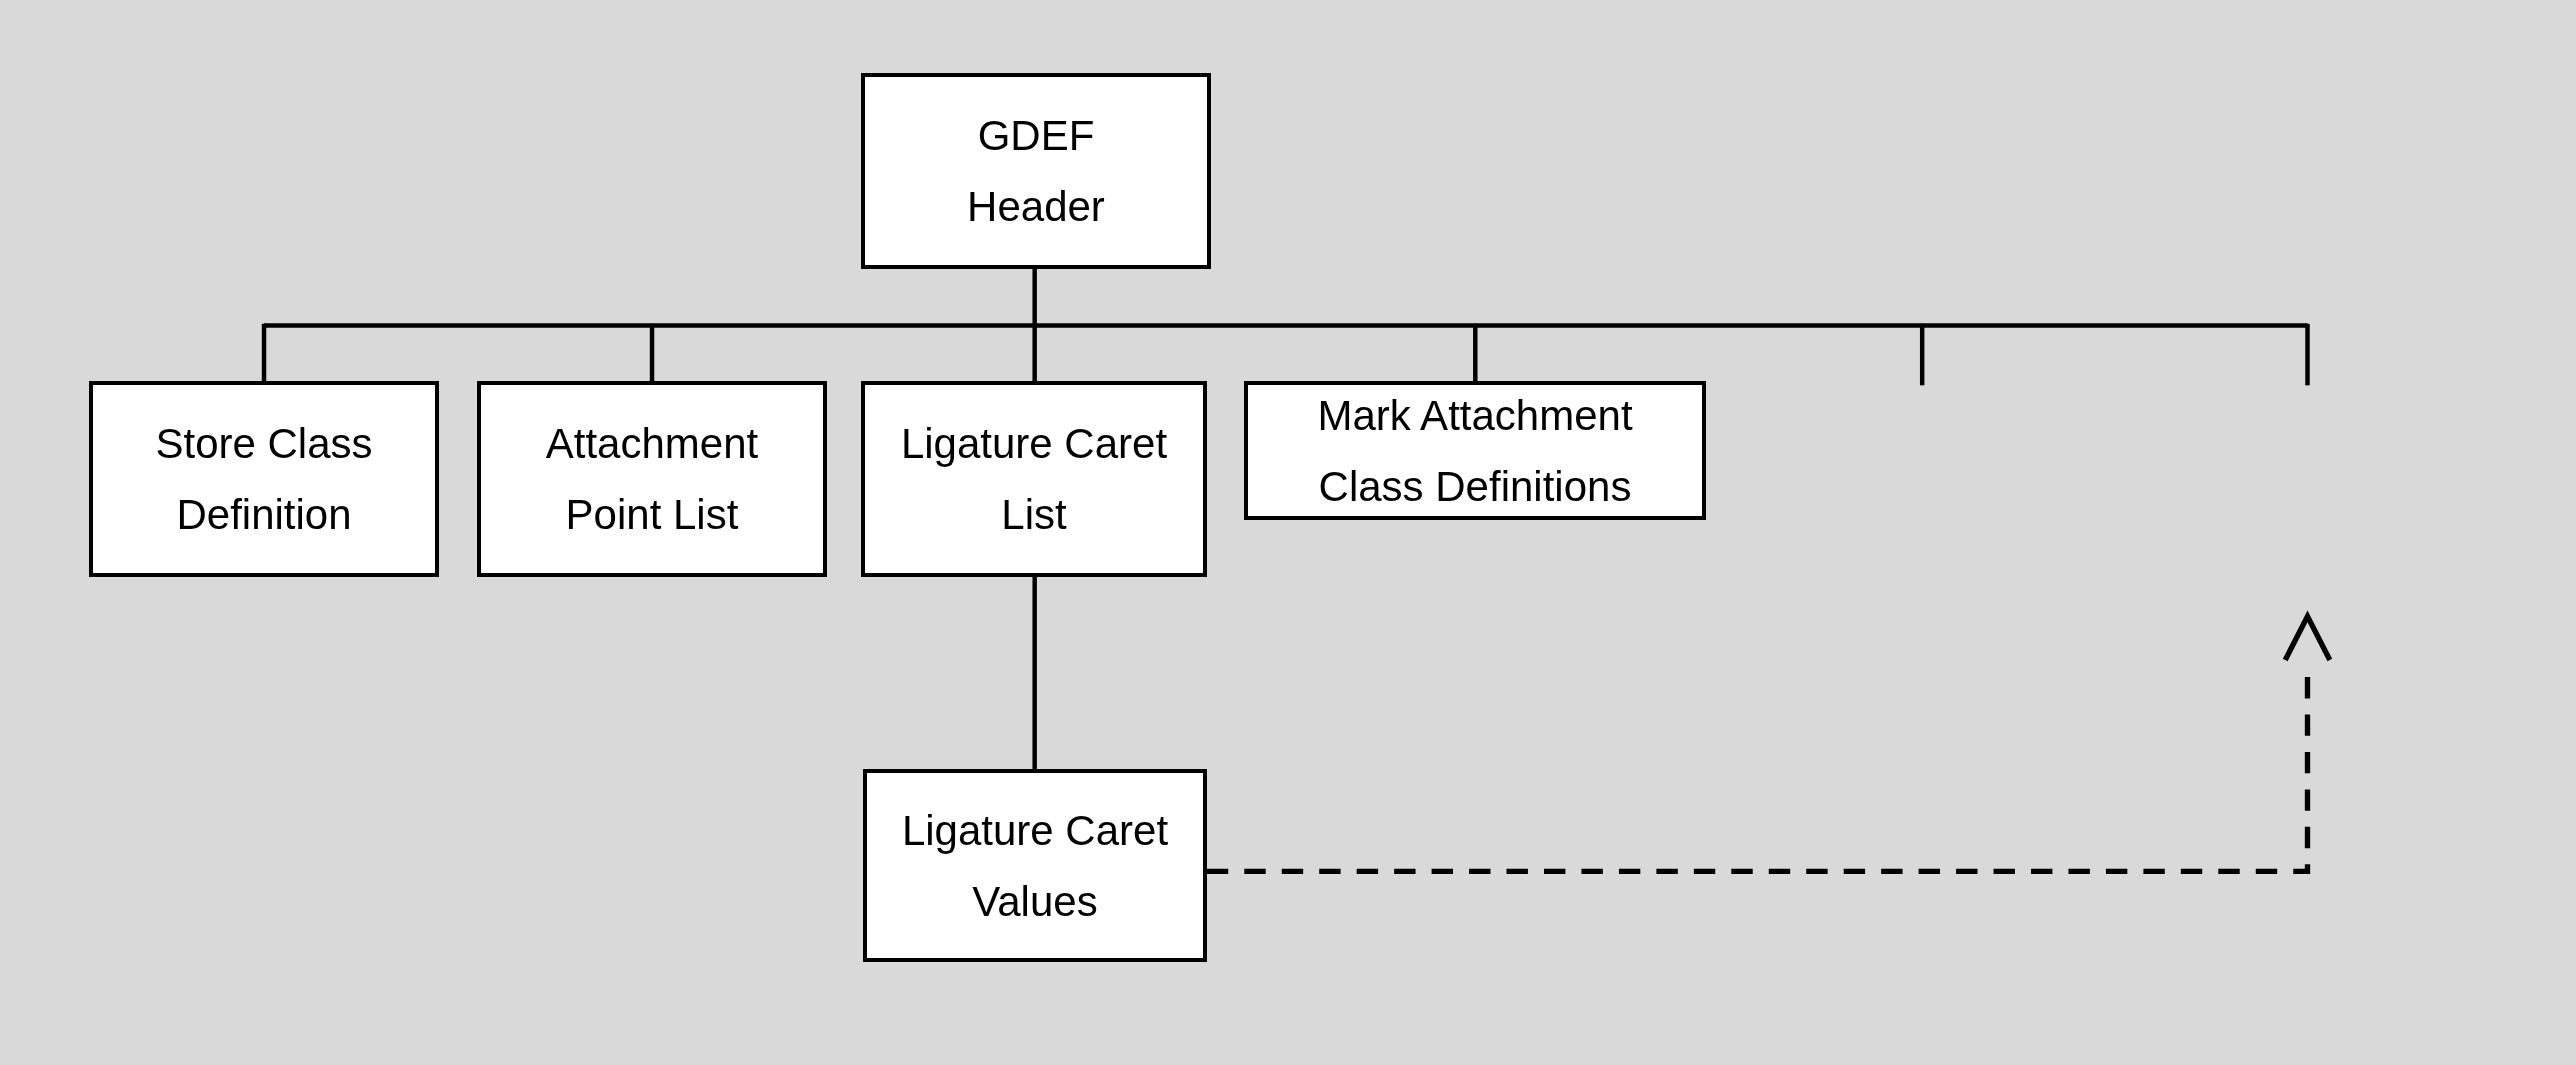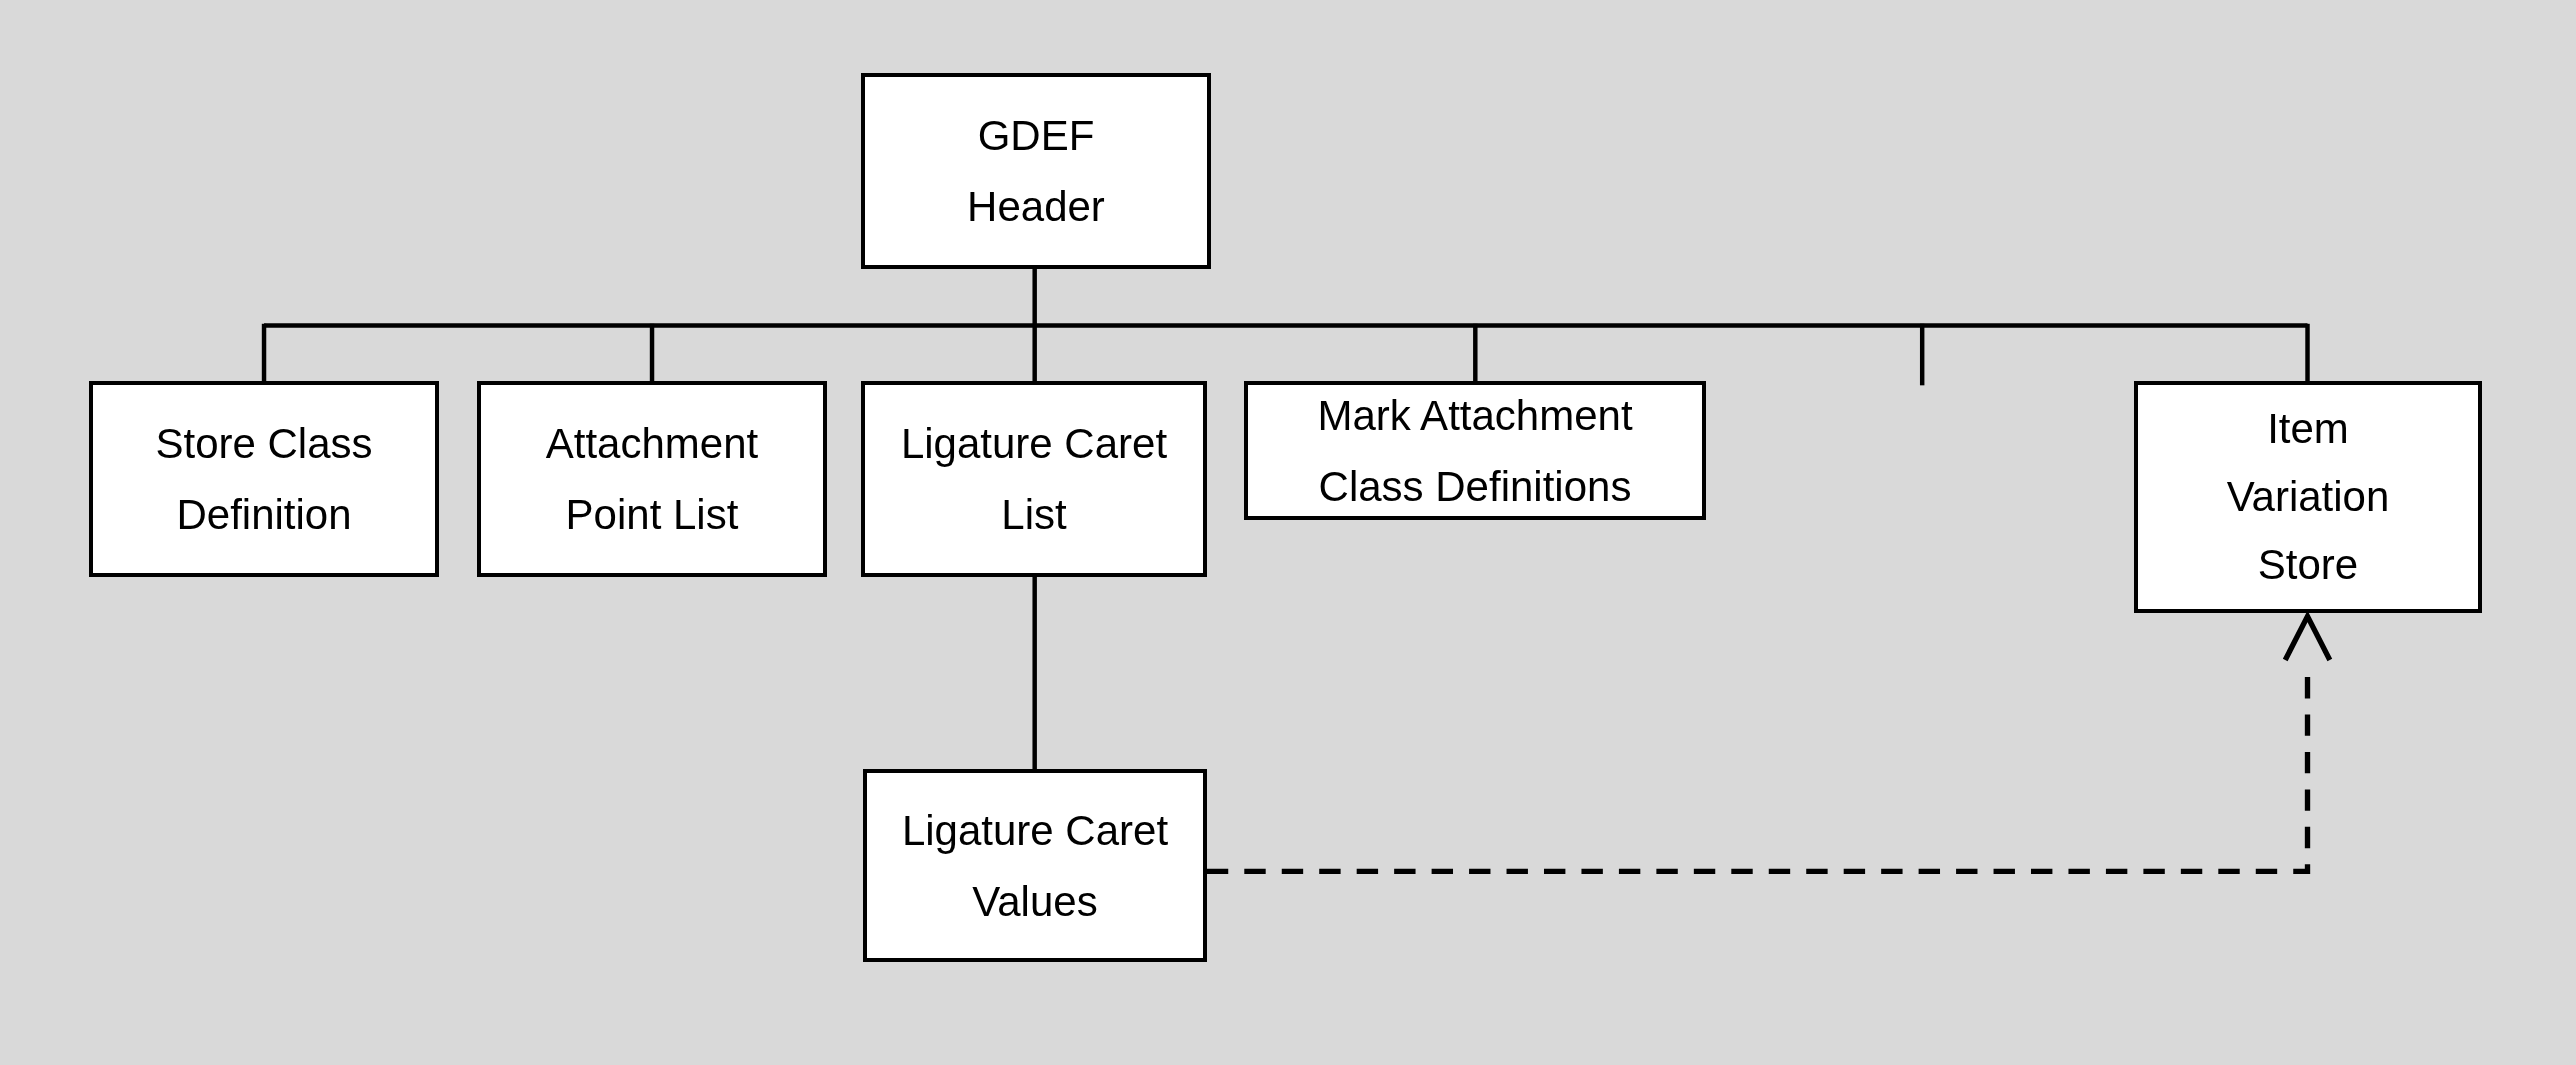--- a/index.html
+++ b/index.html
@@ -93,25 +93,20 @@
     <span class="label">Ligature Caret
 List</span>
   </div>
 
   <div class="node n-markatt">
     <span class="label">Mark Attachment
 Class Definitions</span>
   </div>
 
 
-  <div class="node n-itemvar">
-    <span class="label">Item
-Variation
-Store</span>
-  </div>
 
   <div class="node n-ligval">
     <span class="label">Ligature Caret
 Values</span>
   </div>
 
 </div>
 
 
 </body></html>

